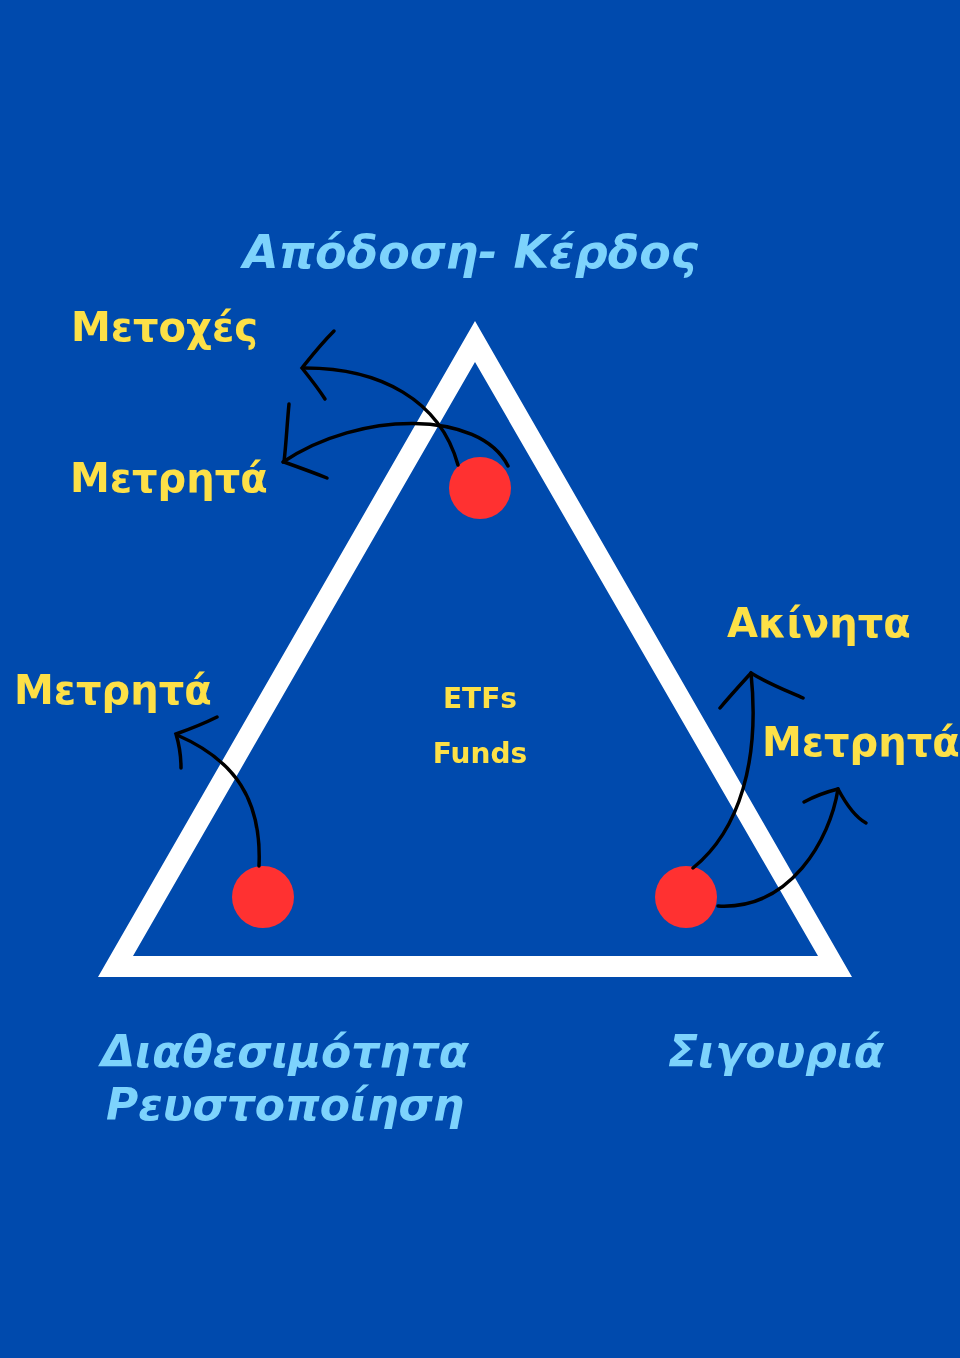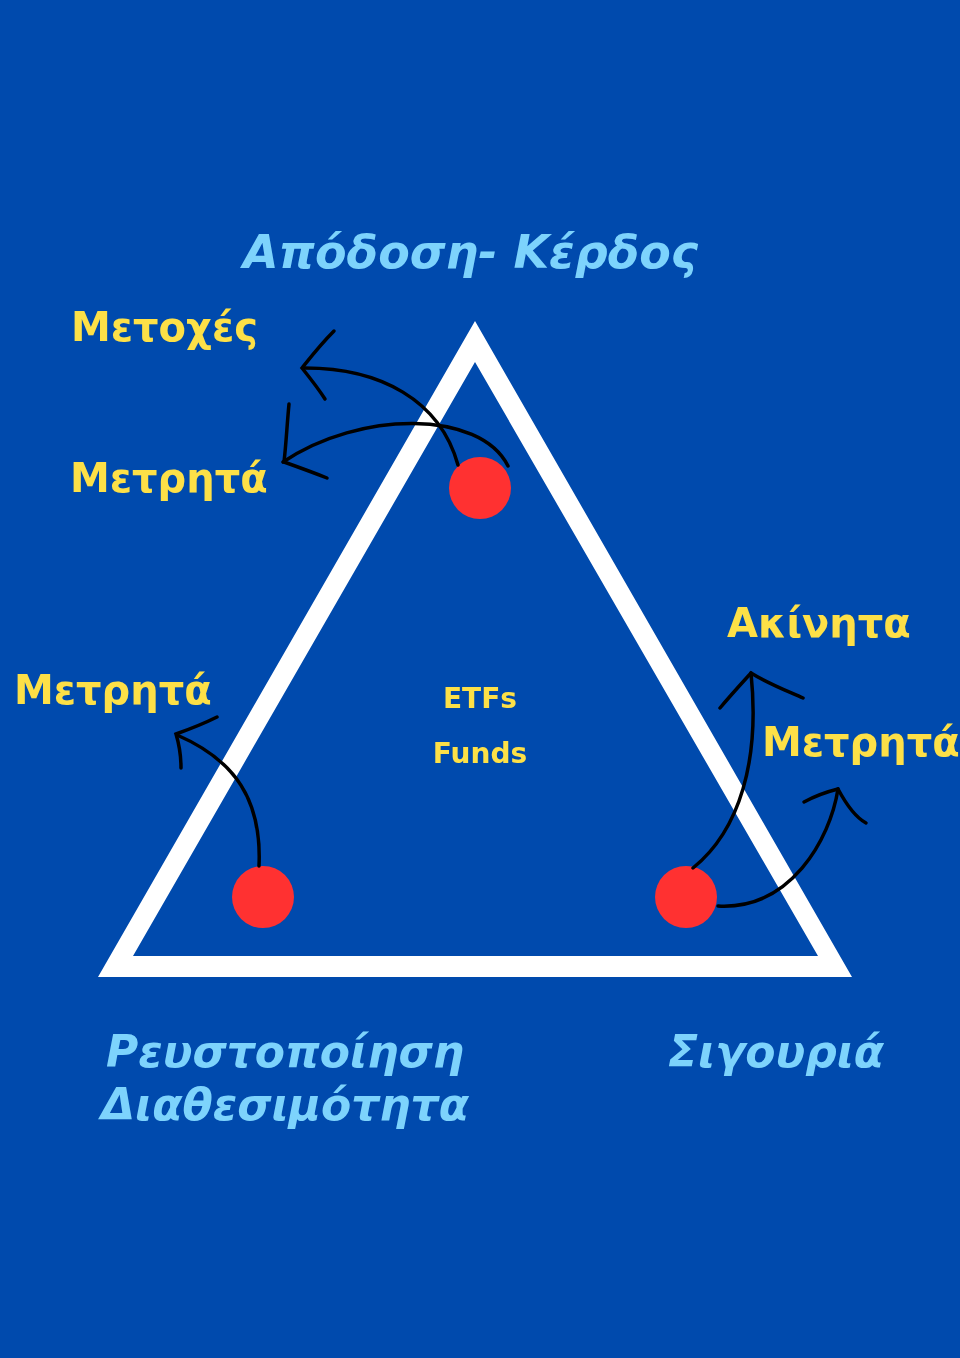--- a/index.html
+++ b/index.html
@@ -52,17 +52,17 @@
 
 <div class="lbl blk item" style="left:727px; top:603px;">Ακίνητα</div>
 <div class="lbl blk item" style="left:762px; top:722px;">Μετρητά</div>
 
 <div class="lbl blk center" style="left:380px; top:672px; width:200px; line-height:1.95;">
   <div>ETFs</div>
   <div>Funds</div>
 </div>
 
 <div class="lbl red corner" style="left:85px; top:1026px; width:400px;">
+  <div>Διαθεσιμότητα</div>
   <div>Ρευστοποίηση</div>
-  <div>Διαθεσιμότητα</div>
 </div>
 
 <div class="lbl red corner" style="left:628px; top:1026px; width:256px;text-align:right;">Σιγουριά</div>
 
 </body></html>

